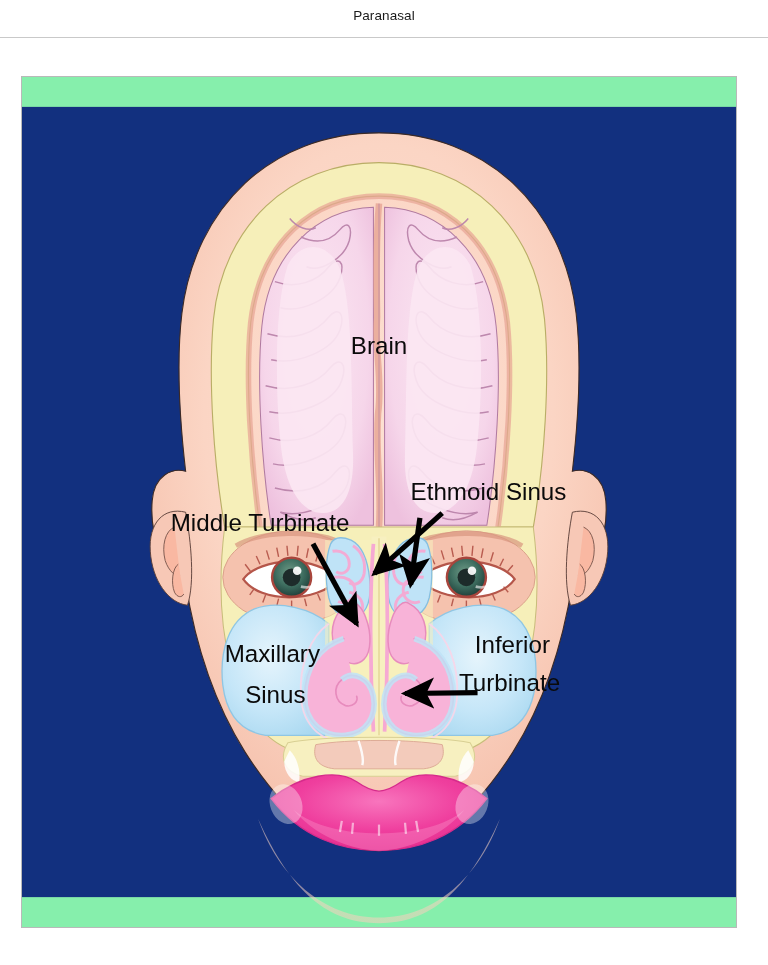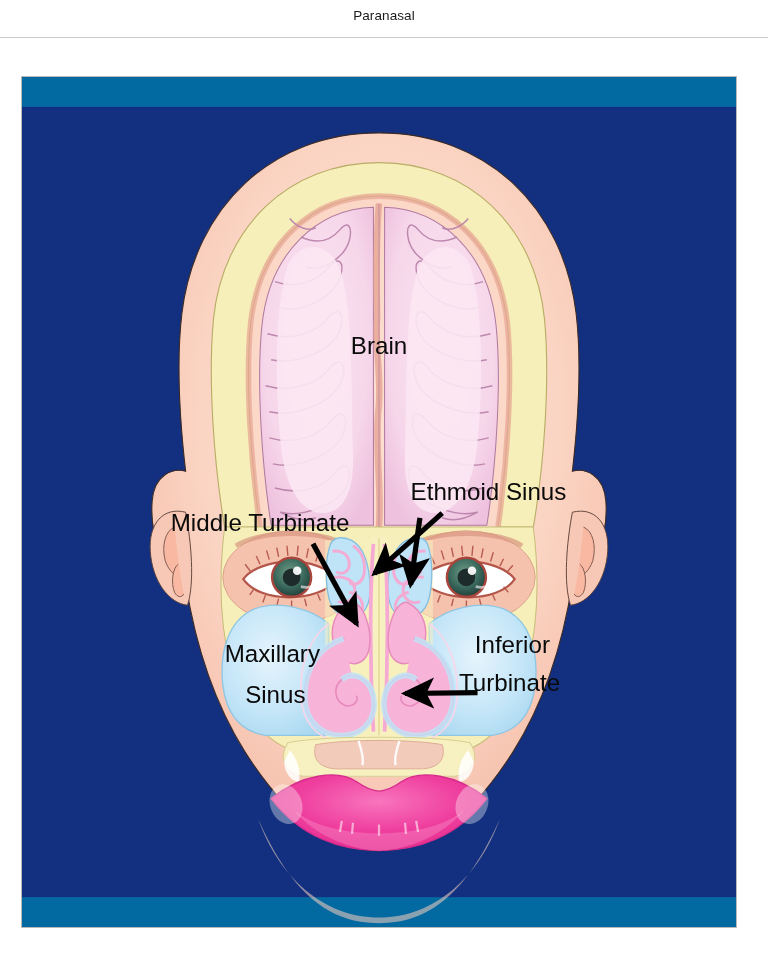--- a/index.html
+++ b/index.html
@@ -43,21 +43,21 @@
     background: #ffffff;
     border-top: 1px solid #c9c9c9;
     box-sizing: border-box;
   }
   #figure-canvas {
     position: absolute;
     left: 22px;
     top: 39px;
     width: 714px;
     height: 850px;
-    background: #0369a1;
+    background: #86efac;
     box-shadow: 0 0 0 1px #b9b9b9;
   }
   #figure-canvas svg { display: block; }
   .lbl {
     font-family: "Liberation Sans", sans-serif;
     fill: #0a0a0a;
     font-size: 26px;
   }
 </style>
 </head>

